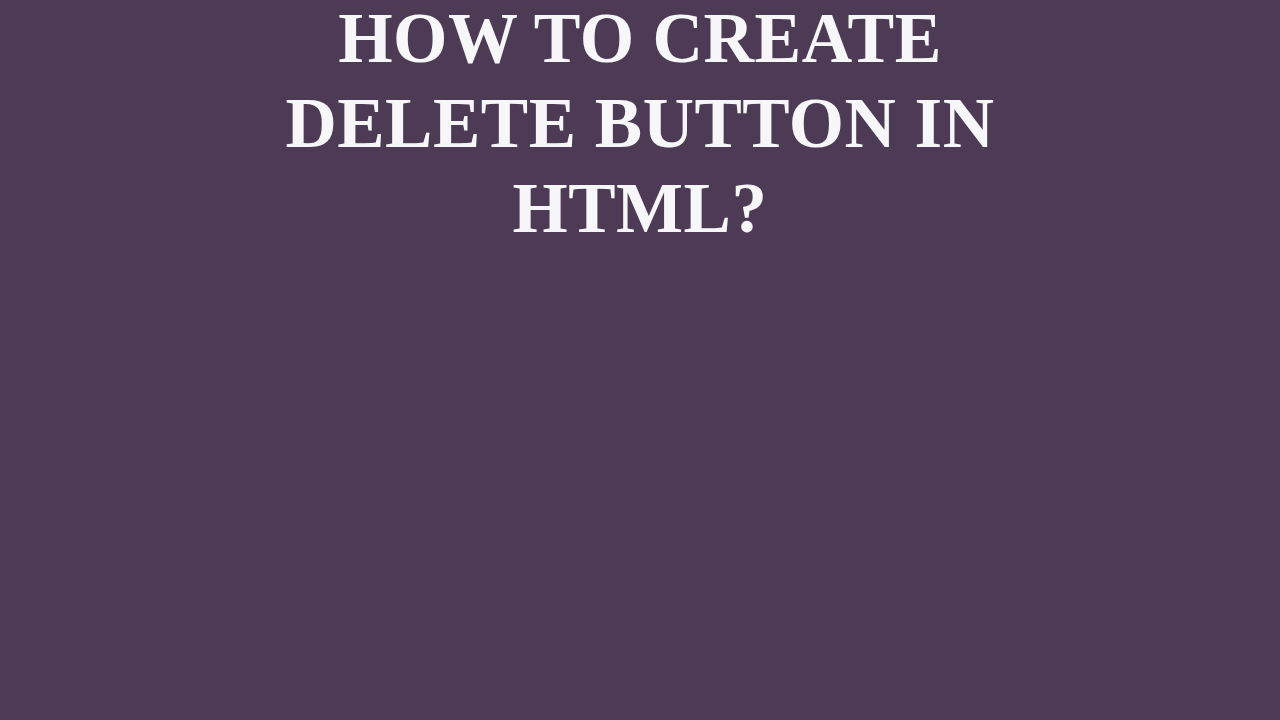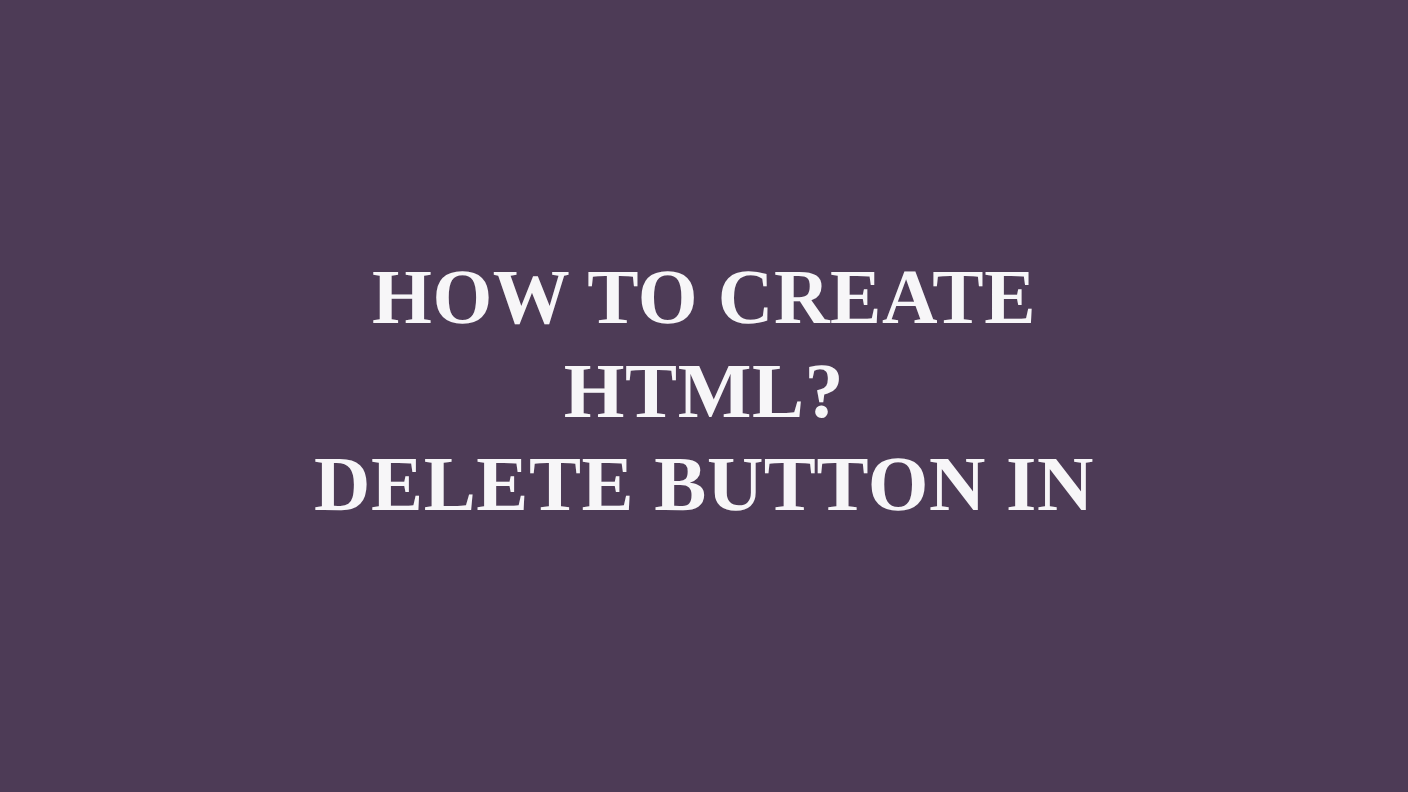--- a/index.html
+++ b/index.html
@@ -14,21 +14,20 @@
   body {
     font-family: "Liberation Serif", "DejaVu Serif", serif;
   }
 
   #slide {
     position: relative;
     width: 1280px;
     height: 720px;
     background: #4d3b56;
     display: flex;
-    align-items: center;
     justify-content: center;
     box-sizing: border-box;
   }
 
   #title-block {
     width: 960px;
     margin: 0;
     padding: 0;
     
     transform: translateY(-4px);
@@ -53,17 +52,17 @@
   .title-line-2 { transform: scaleX(1.0);   }
   .title-line-3 { transform: scaleX(1.0);   }
 </style>
 </head>
 <body>
 
 <div id="slide" style="background: rgb(77, 59, 86);">
 
   <h1 id="title-block" style="color: rgb(247, 246, 248);">
     <span class="title-line title-line-1">HOW TO CREATE</span>
+    <span class="title-line title-line-2">DELETE BUTTON IN</span>
     <span class="title-line title-line-3">HTML?</span>
-    <span class="title-line title-line-2">DELETE BUTTON IN</span>
   </h1>
 
 </div>
 
 </body></html>

